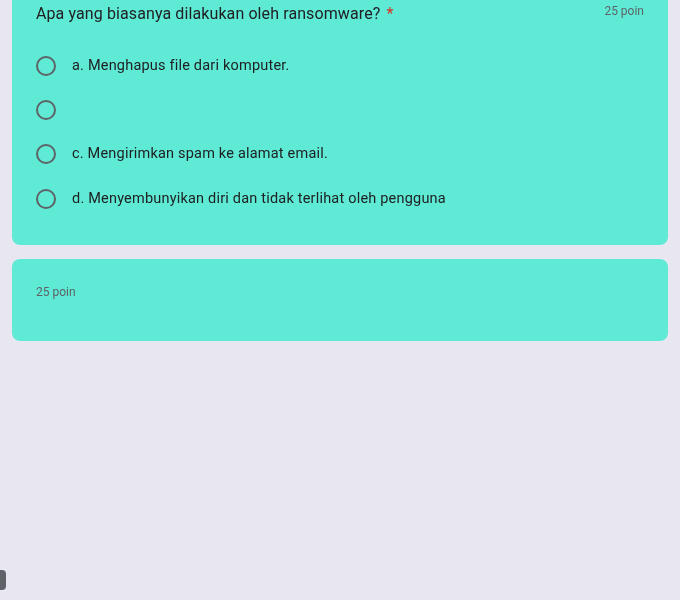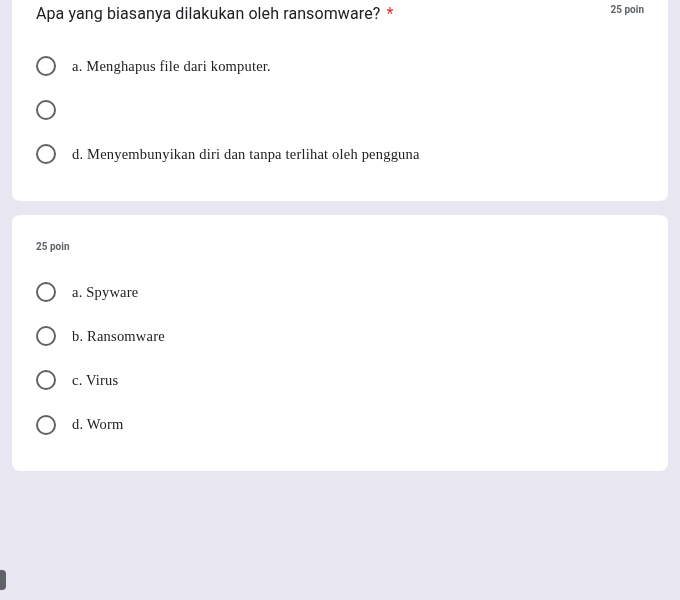--- a/index.html
+++ b/index.html
@@ -10,21 +10,21 @@
     font-family: 'Roboto', 'Google Sans', Arial, sans-serif;
     color: #202124;
     width: 680px;
     height: 600px;
     overflow: hidden;
   }
   .form-container {
     padding: 0 12px;
   }
   .question-card {
-    background: #ffffff;
+    background: #5eead4;
     border-radius: 8px;
     margin-bottom: 14px;
     padding: 24px 24px 24px 24px;
   }
   .question-card.first {
     border-top-left-radius: 0;
     border-top-right-radius: 0;
     padding-top: 2px;
   }
   .question-header {
@@ -39,24 +39,23 @@
     line-height: 1.5;
     letter-spacing: 0.1px;
     flex: 1;
   }
   .required-star {
     color: #d93025;
     margin-left: 2px;
   }
   .points {
     color: #5f6368;
-    font-size: 10px;
+    font-size: 12px;
     white-space: nowrap;
     padding-top: 2px;
-    font-weight: bold;
   }
   .options {
     display: flex;
     flex-direction: column;
     gap: 0;
   }
   .option {
     display: flex;
     align-items: center;
     padding: 12px 0;
@@ -69,21 +68,20 @@
     border: 2px solid #5f6368;
     border-radius: 50%;
     flex-shrink: 0;
     margin-right: 16px;
   }
   .option-label {
     font-size: 14.5px;
     line-height: 1.4;
     letter-spacing: 0.2px;
     color: #202124;
-    font-family: Liberation Serif, serif;
   }
   .side-tab {
     position: absolute;
     left: 0;
     top: 570px;
     width: 6px;
     height: 20px;
     background: #5f6368;
     border-top-right-radius: 4px;
     border-bottom-right-radius: 4px;
@@ -105,44 +103,30 @@
     <div class="options">
       <div class="option">
         <span class="radio-circle"></span>
         <span class="option-label">a. Menghapus file dari komputer.</span>
       </div>
       <div class="option">
         <span class="radio-circle"></span>
       </div>
       <div class="option">
         <span class="radio-circle"></span>
-        <span class="option-label">d. Menyembunyikan diri dan tanpa terlihat oleh pengguna</span>
+        <span class="option-label">c. Mengirimkan spam ke alamat email.</span>
+      </div>
+      <div class="option">
+        <span class="radio-circle"></span>
+        <span class="option-label">d. Menyembunyikan diri dan tidak terlihat oleh pengguna</span>
       </div>
     </div>
   </div>
 
   <div class="question-card">
     <div class="question-header">
       <div class="points">25 poin</div>
     </div>
-    <div class="options">
-      <div class="option">
-        <span class="radio-circle"></span>
-        <span class="option-label">a. Spyware</span>
-      </div>
-      <div class="option">
-        <span class="radio-circle"></span>
-        <span class="option-label">b. Ransomware</span>
-      </div>
-      <div class="option">
-        <span class="radio-circle"></span>
-        <span class="option-label">c. Virus</span>
-      </div>
-      <div class="option">
-        <span class="radio-circle"></span>
-        <span class="option-label">d. Worm</span>
-      </div>
-    </div>
   </div>
 
 </div>
 
 <div class="side-tab"></div>
 
 </body></html>

